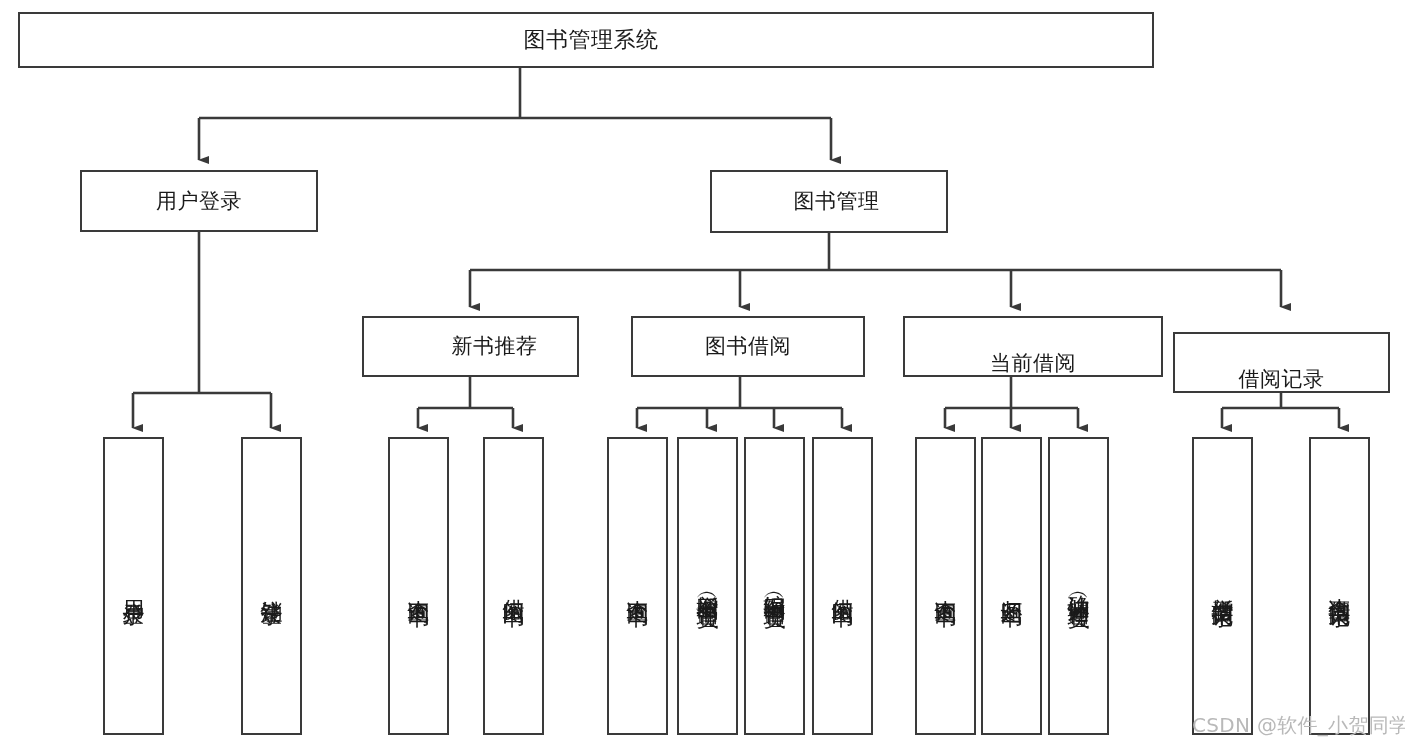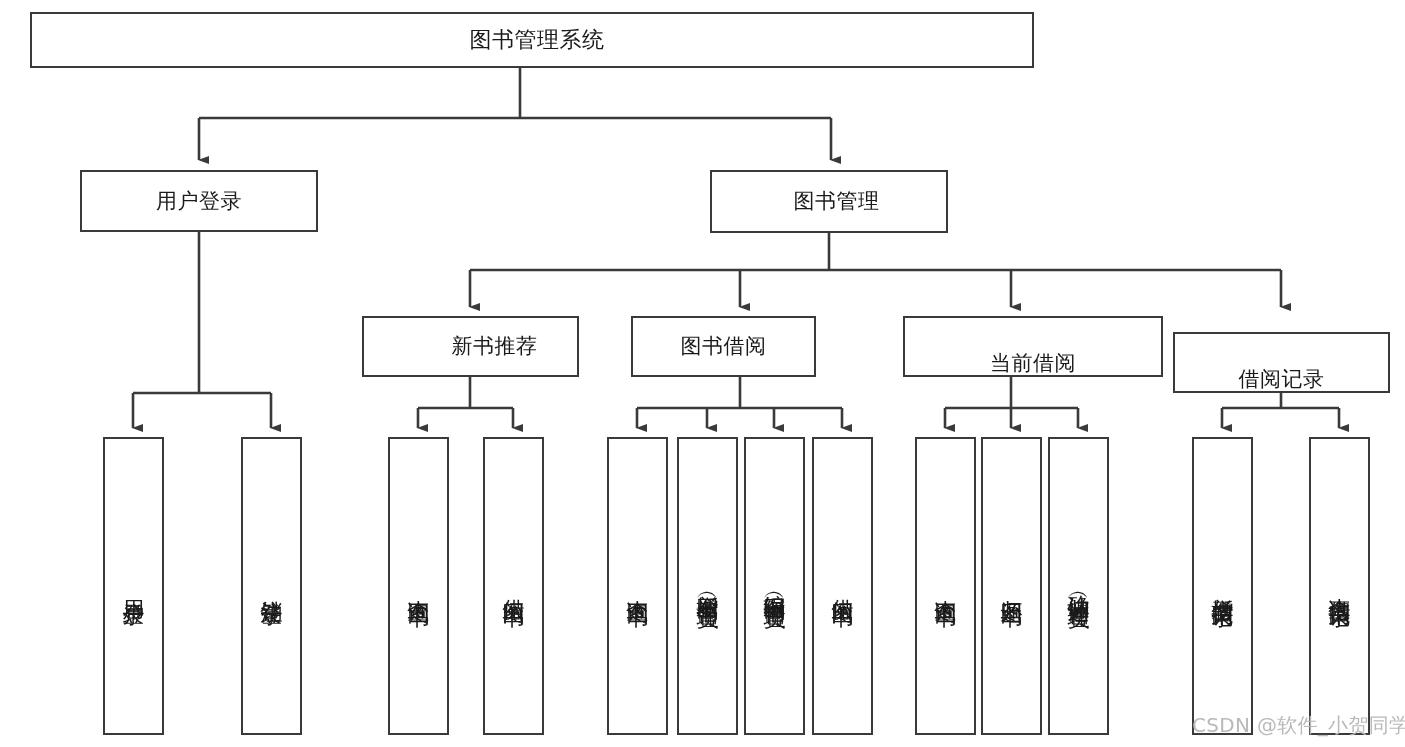--- a/index.html
+++ b/index.html
@@ -104,35 +104,35 @@
       <path d="M1011,408 L1011,428" marker-end="url(#arrow)"></path>
       <path d="M1078,408 L1078,428" marker-end="url(#arrow)"></path>
 
       <path d="M1281,377 L1281,408"></path>
       <path d="M1222,408 L1339,408"></path>
       <path d="M1222,408 L1222,428" marker-end="url(#arrow)"></path>
       <path d="M1339,408 L1339,428" marker-end="url(#arrow)"></path>
     </g>
   </svg>
 
-  <div class="node root" style="left:30px;top:12px;width:1004px;height:56px;padding-left:10px;">
+  <div class="node root" style="left:18px;top:12px;width:1136px;height:56px;padding-left:10px;">
     <span class="lbl">图书管理系统</span>
   </div>
 
   <div class="node lvl2" style="left:80px;top:170px;width:238px;height:62px;">
     <span class="lbl">用户登录</span>
   </div>
   <div class="node lvl2" style="left:710px;top:170px;width:238px;height:63px;padding-left:15px;">
     <span class="lbl">图书管理</span>
   </div>
 
   <div class="node lvl3" style="left:362px;top:316px;width:217px;height:61px;padding-left:48px;">
     <span class="lbl">新书推荐</span>
   </div>
-  <div class="node lvl3" style="left:631px;top:316px;width:185px;height:61px;">
+  <div class="node lvl3" style="left:631px;top:316px;width:234px;height:61px;">
     <span class="lbl">图书借阅</span>
   </div>
   <div class="node lvl3" style="left:903px;top:316px;width:260px;height:61px;align-items:flex-end;">
     <span class="lbl">当前借阅</span>
   </div>
   <div class="node lvl3" style="left:1173px;top:332px;width:217px;height:61px;align-items:flex-end;">
     <span class="lbl">借阅记录</span>
   </div>
 
   <div class="node leaf" style="left:103px;top:437px;width:61px;height:298px;">

